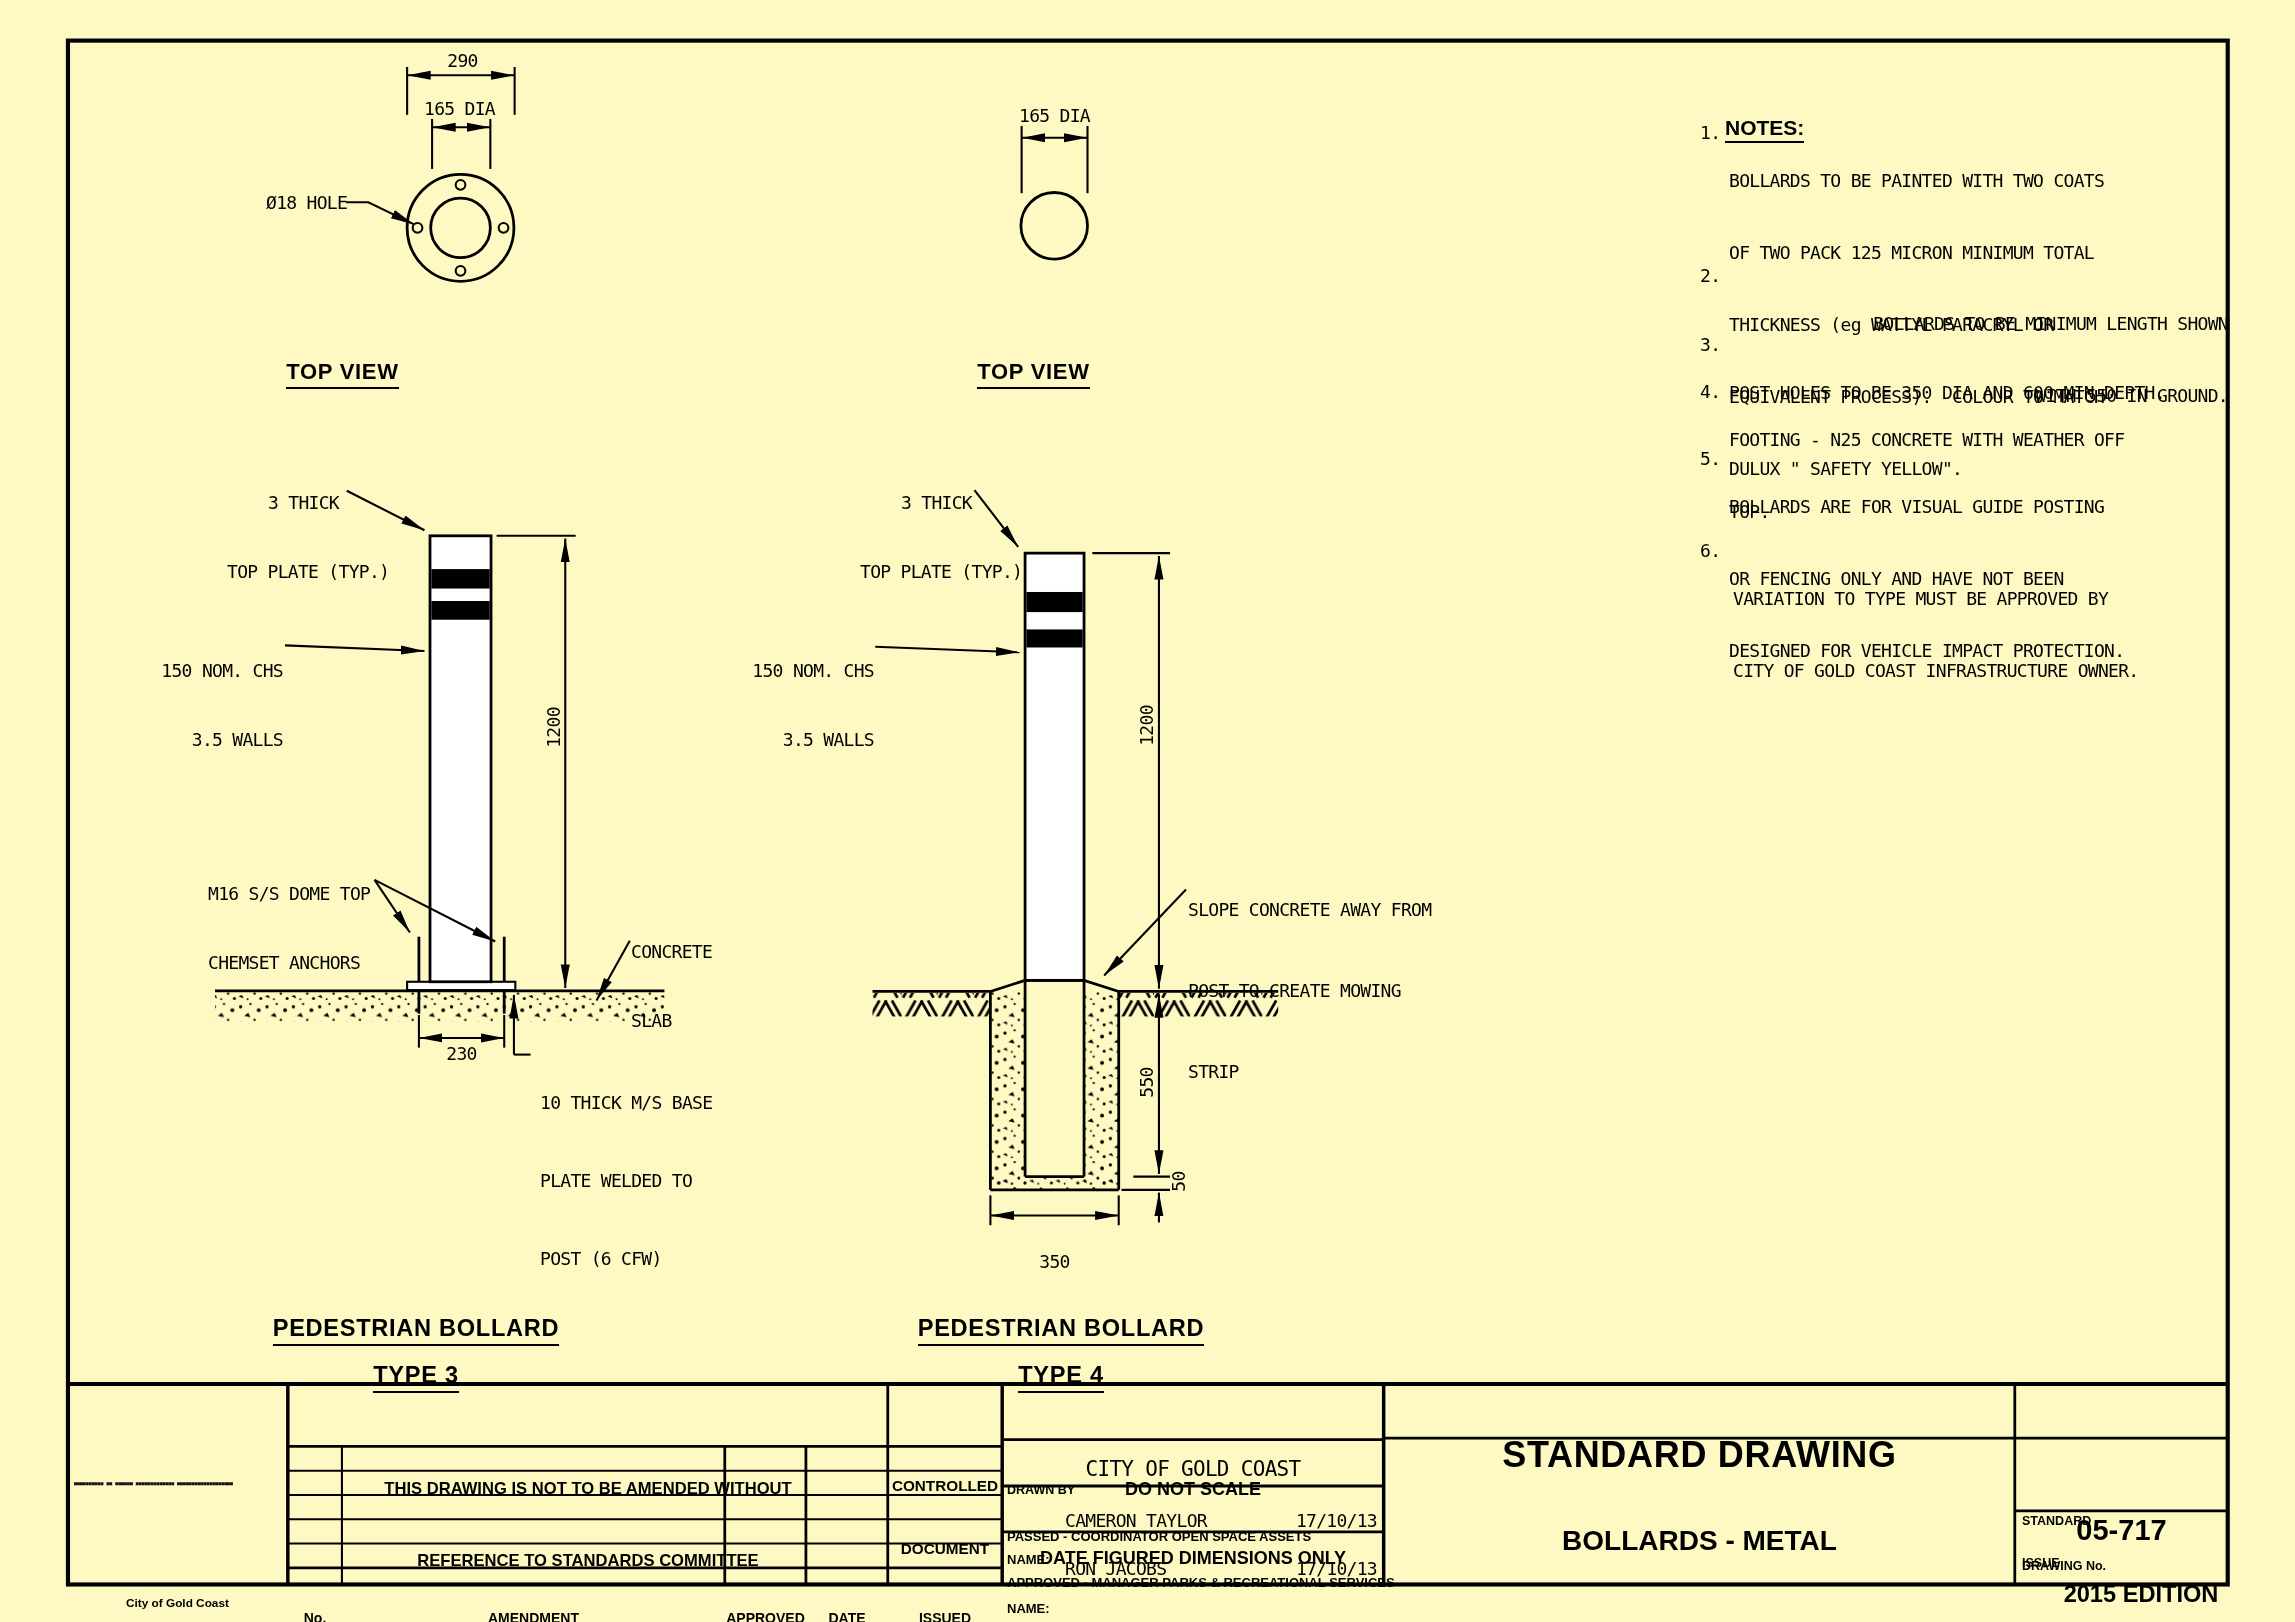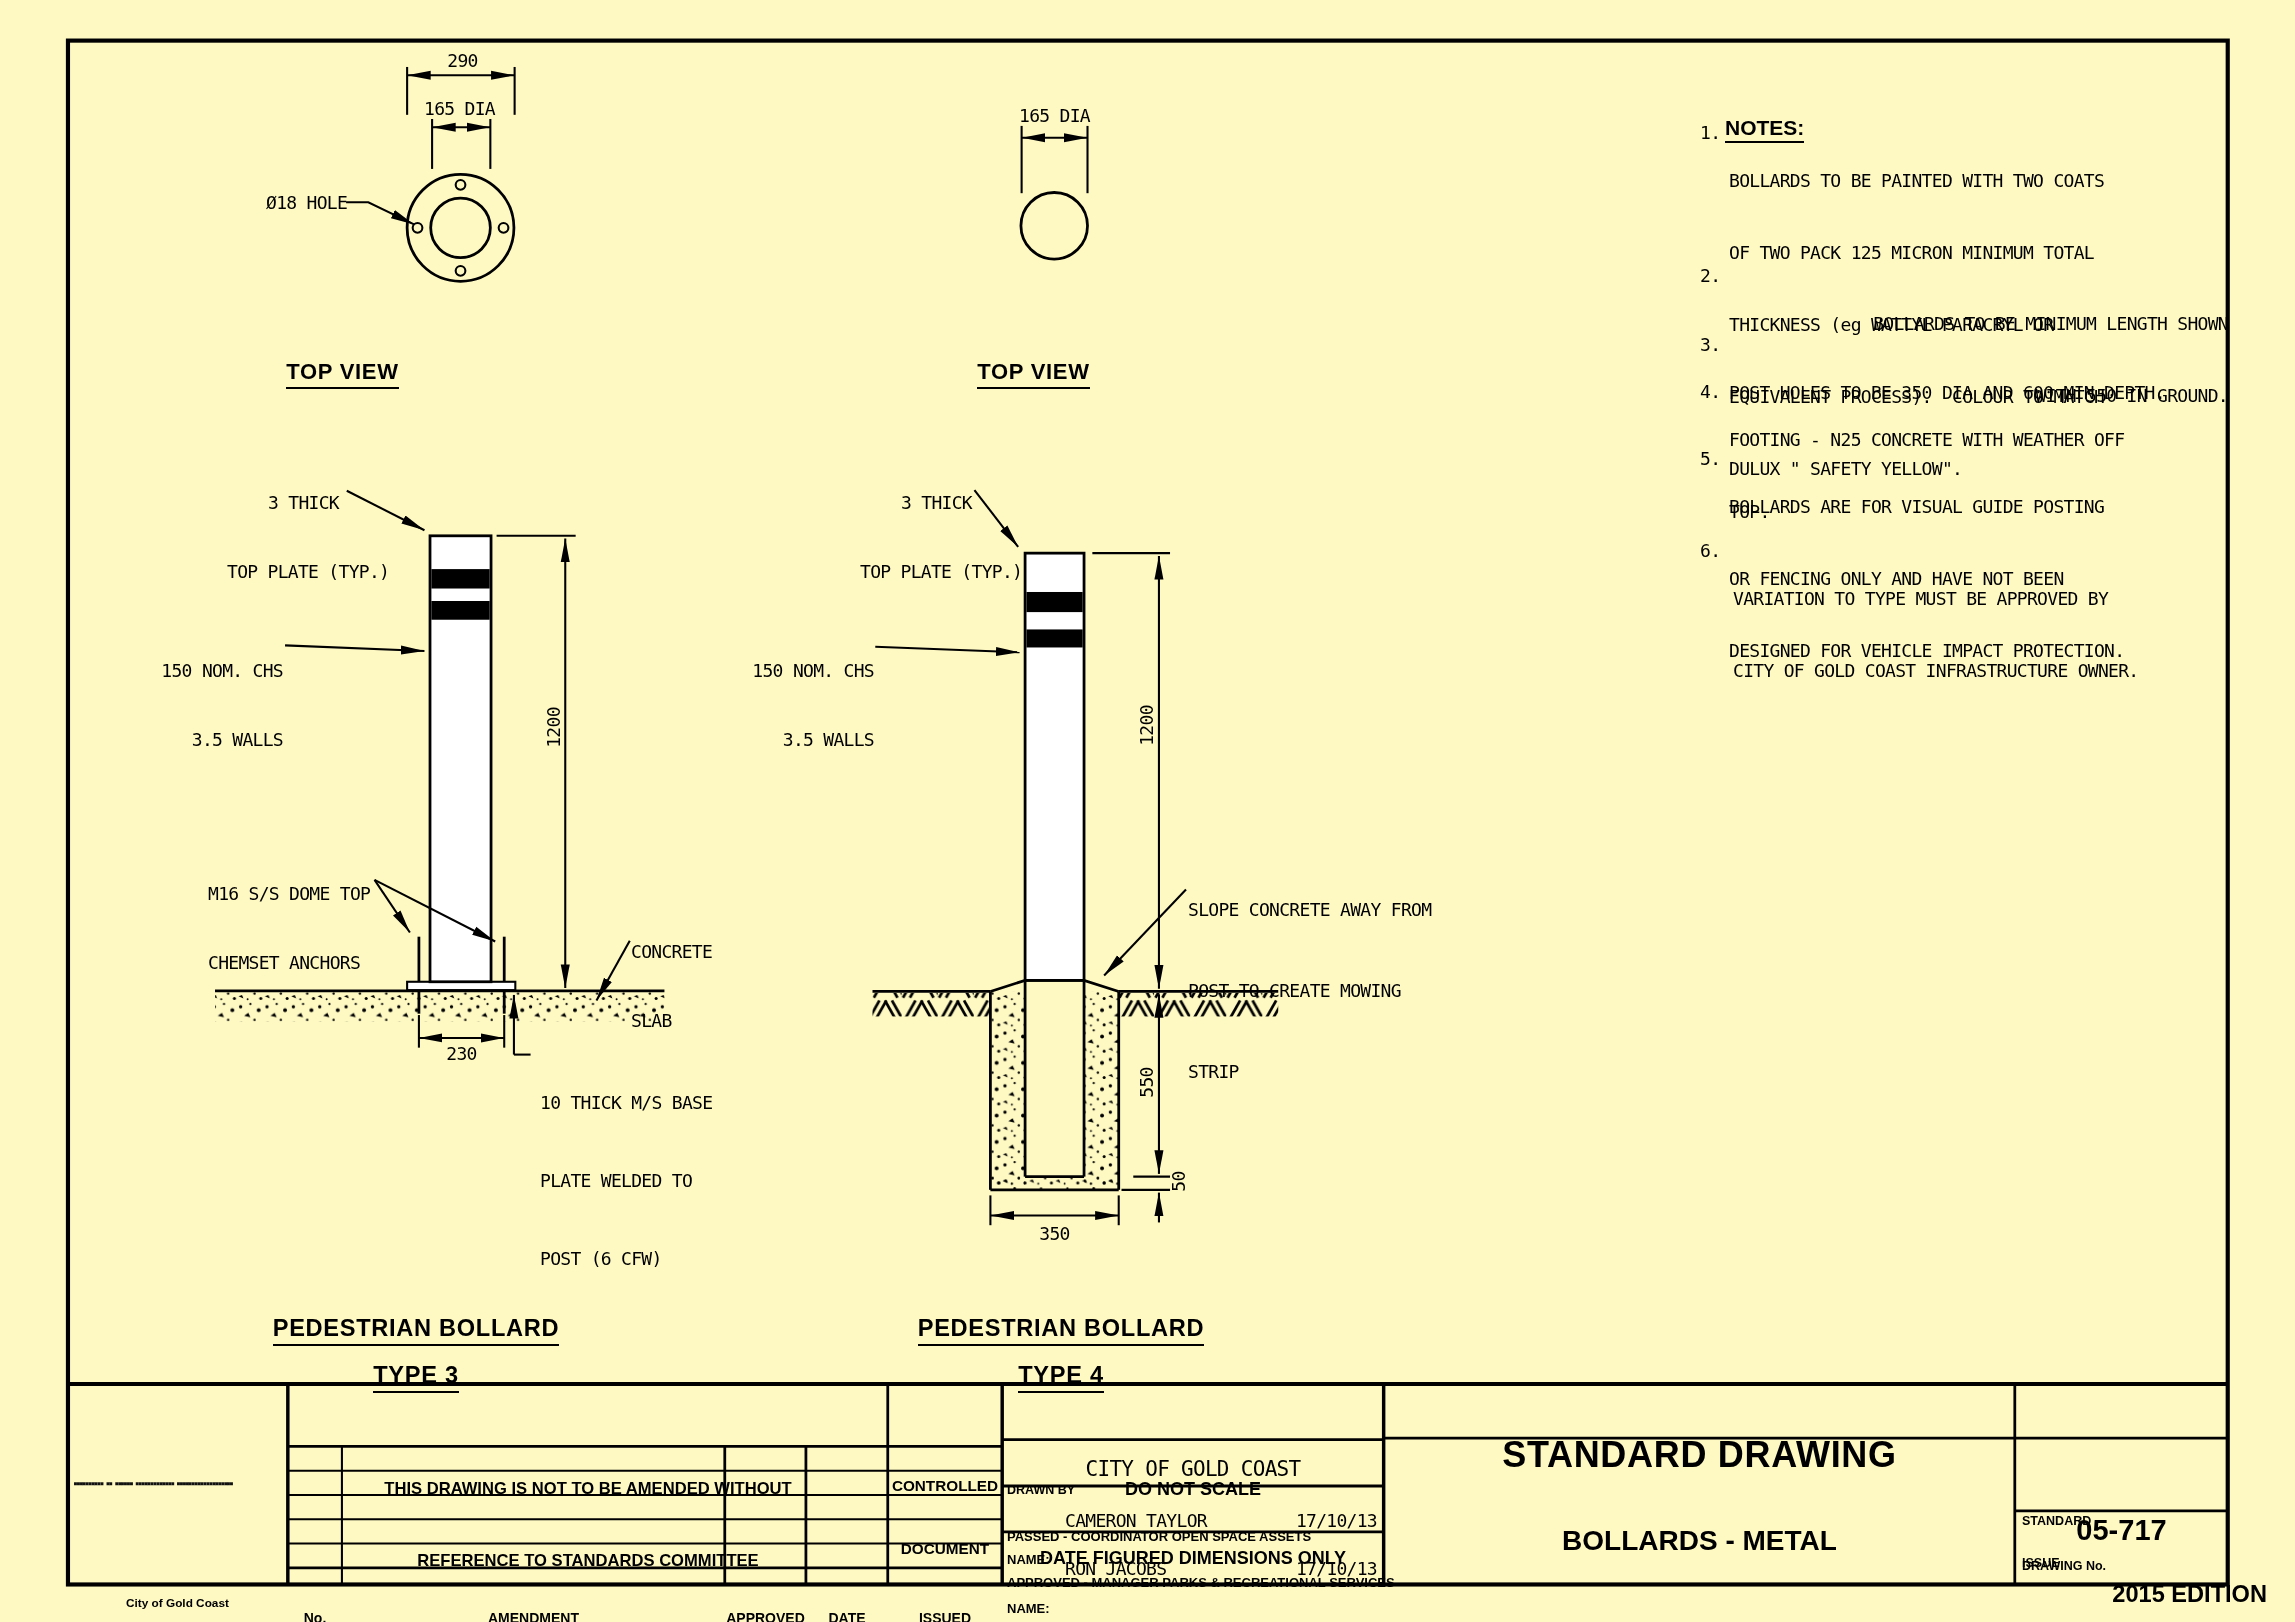--- a/index.html
+++ b/index.html
@@ -215,21 +215,21 @@
     <div>3.5 WALLS</div>
   </div>
   <div class="txt ann rot" style="left:1104px;top:715px;width:83px;height:21px;">1200</div>
   <div class="txt ann" style="left:1188px;top:842px;width:277px;line-height:27px;">
     <div>SLOPE CONCRETE AWAY FROM</div>
     <div>POST TO CREATE MOWING</div>
     <div>STRIP</div>
   </div>
   <div class="txt ann rot" style="left:1104px;top:1072px;width:83px;height:21px;">550</div>
   <div class="txt ann rot" style="left:1143px;top:1171px;width:69px;height:21px;">50</div>
-  <div class="txt ann annc" style="left:1013px;top:1222px;width:83px;">350</div>
+  <div class="txt ann annc" style="left:1013px;top:1250px;width:83px;">350</div>
   <div class="txt hd btitle annc" style="left:860px;top:1275px;width:402px;"><span class="ul">PEDESTRIAN BOLLARD</span></div>
   <div class="txt hd btitle annc" style="left:860px;top:1322px;width:402px;"><span class="ul">TYPE 4</span></div>
 
   <div class="txt hd" style="left:1725px;top:76px;font-size:21px;"><span class="ul3">NOTES:</span></div>
 
   <div class="txt ann" style="left:1700px;top:121px;width:23.6px;">1.</div>
   <div class="txt ann" style="left:1729px;top:121px;width:499px;line-height:24px;">
     <div class="note-line">BOLLARDS TO BE PAINTED WITH TWO COATS</div>
     <div class="note-line">OF TWO PACK 125 MICRON MINIMUM TOTAL</div>
     <div class="note-line">THICKNESS (eg WATTYL PARACRYL OR</div>
@@ -306,16 +306,16 @@
   <div class="txt cadtxt annr" style="left:1269px;top:1558px;width:108px;font-size:18px;">17/10/13</div>
 
   <div class="txt hd annc" style="left:1384px;top:1485px;width:631px;font-size:28px;">BOLLARDS - METAL</div>
   <div class="txt hd annc" style="left:1384px;top:1394px;width:631px;font-size:36px;letter-spacing:0.7px;">STANDARD DRAWING</div>
   <div class="txt hd tb-tiny" style="left:2022px;top:1443px;">
     <div>STANDARD</div>
     <div>DRAWING No.</div>
   </div>
   <div class="txt hd annc" style="left:2015px;top:1474px;width:213px;font-size:29px;">05-717</div>
   <div class="txt hd tb-tiny" style="left:2022px;top:1516px;">ISSUE</div>
-  <div class="txt hd annc" style="left:2015px;top:1541px;width:252px;font-size:23.6px;text-align:right;">2015 EDITION</div>
+  <div class="txt hd annc" style="left:2015px;top:1541px;width:252px;font-size:23.6px;">2015 EDITION</div>
 
 </div>
 
 
 </body></html>

